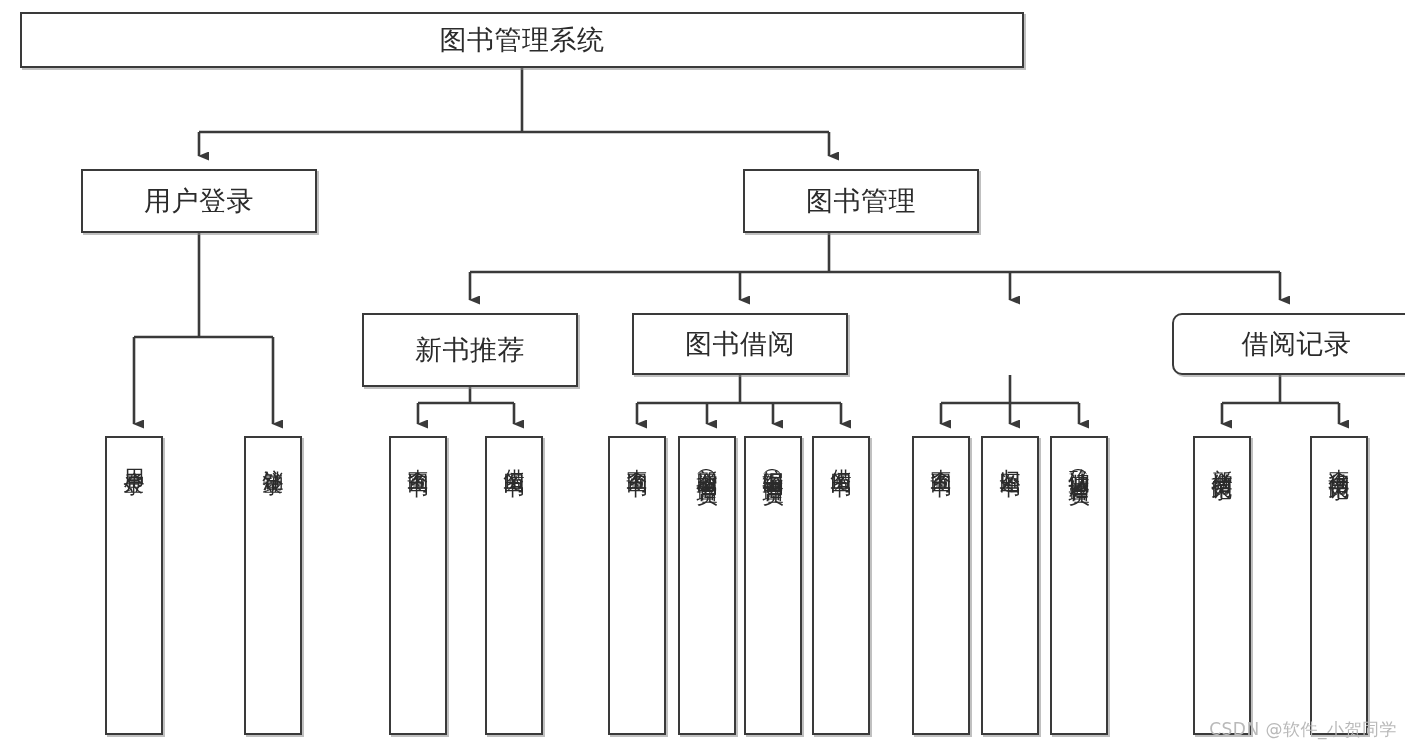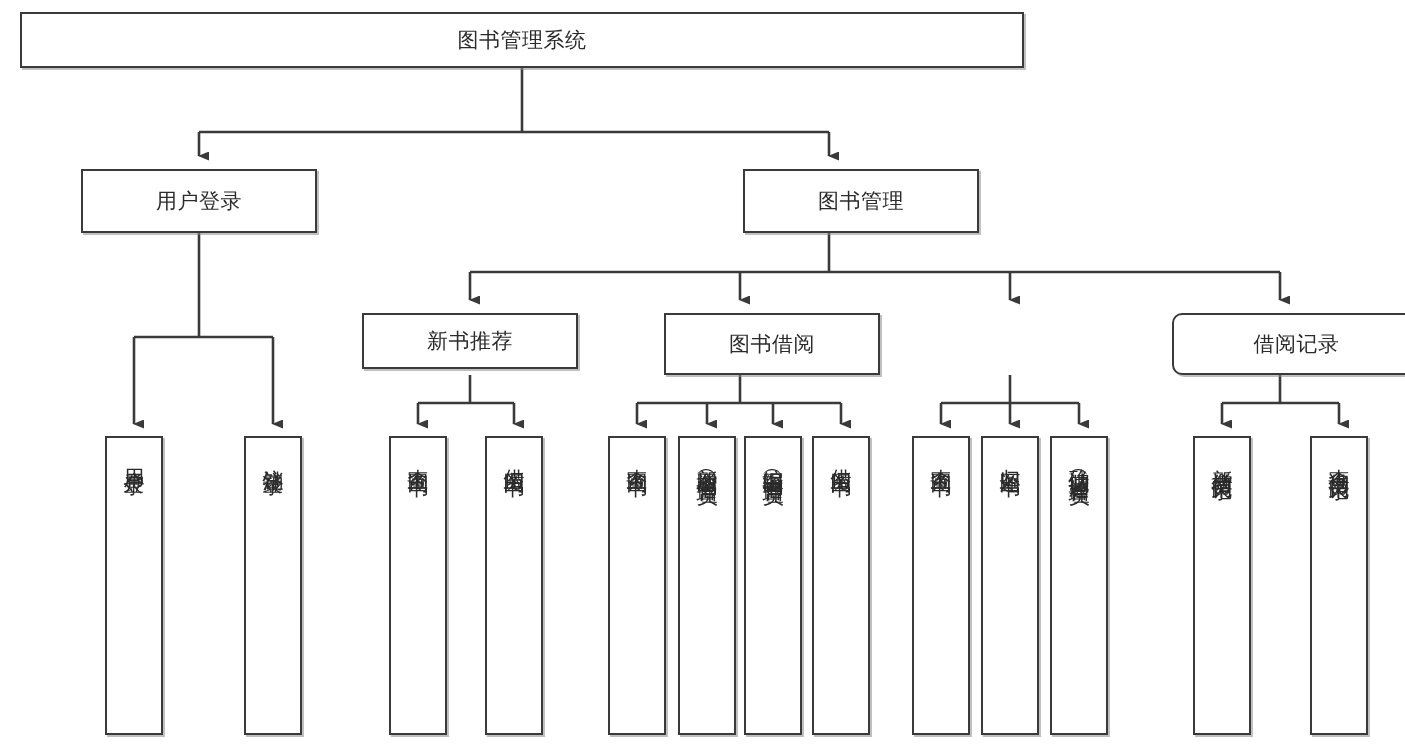--- a/index.html
+++ b/index.html
@@ -32,21 +32,21 @@
     background: #ffffff;
     border: 2px solid #3a3a3a;
     box-shadow: 2px 2px 0 0 rgba(140,140,140,0.55);
     display: flex;
     align-items: center;
     justify-content: center;
     overflow: hidden;
   }
   .node-label {
     color: #2b2b2b;
-    font-size: 21px;
+    font-size: 27px;
     line-height: 1.18;
     letter-spacing: 0.5px;
     white-space: nowrap;
     text-align: center;
   }
   .node-box.vertical {
     align-items: flex-start;
     justify-content: center;
     padding-top: 14px;
   }
@@ -129,24 +129,24 @@
     <span class="node-label">图书管理系统</span>
   </div>
 
   <div class="node-box" style="left:81px; top:169px; width:236px; height:64px;">
     <span class="node-label">用户登录</span>
   </div>
   <div class="node-box" style="left:711px; top:169px; width:236px; height:64px;margin-left:32px;">
     <span class="node-label">图书管理</span>
   </div>
 
-  <div class="node-box" style="left:362px; top:313px; width:216px; height:56px;">
+  <div class="node-box" style="left:362px; top:313px; width:216px; height:74px;">
     <span class="node-label">新书推荐</span>
   </div>
-  <div class="node-box" style="left:632px; top:313px; width:216px; height:62px;margin-left:32px;">
+  <div class="node-box" style="left:632px; top:313px; width:216px; height:62px;">
     <span class="node-label">图书借阅</span>
   </div>
   <div class="node-box" style="left:1172px; top:313px; width:249px; height:62px;border-radius:10px;">
     <span class="node-label">借阅记录</span>
   </div>
 
   <div class="node-box vertical" style="left:105px; top:436px; width:58px; height:299px;">
     <span class="node-label">用户登录</span>
   </div>
   <div class="node-box vertical" style="left:244px; top:436px; width:58px; height:299px;">
@@ -183,14 +183,15 @@
     <span class="node-label">确认归还（管理员）</span>
   </div>
 
   <div class="node-box vertical" style="left:1193px; top:436px; width:58px; height:299px;">
     <span class="node-label">新增借阅记录</span>
   </div>
   <div class="node-box vertical" style="left:1310px; top:436px; width:58px; height:299px;">
     <span class="node-label">查询借阅记录</span>
   </div>
 
+  <div class="watermark">CSDN @软件_小贺同学</div>
 
 </div>
 
 </body></html>

